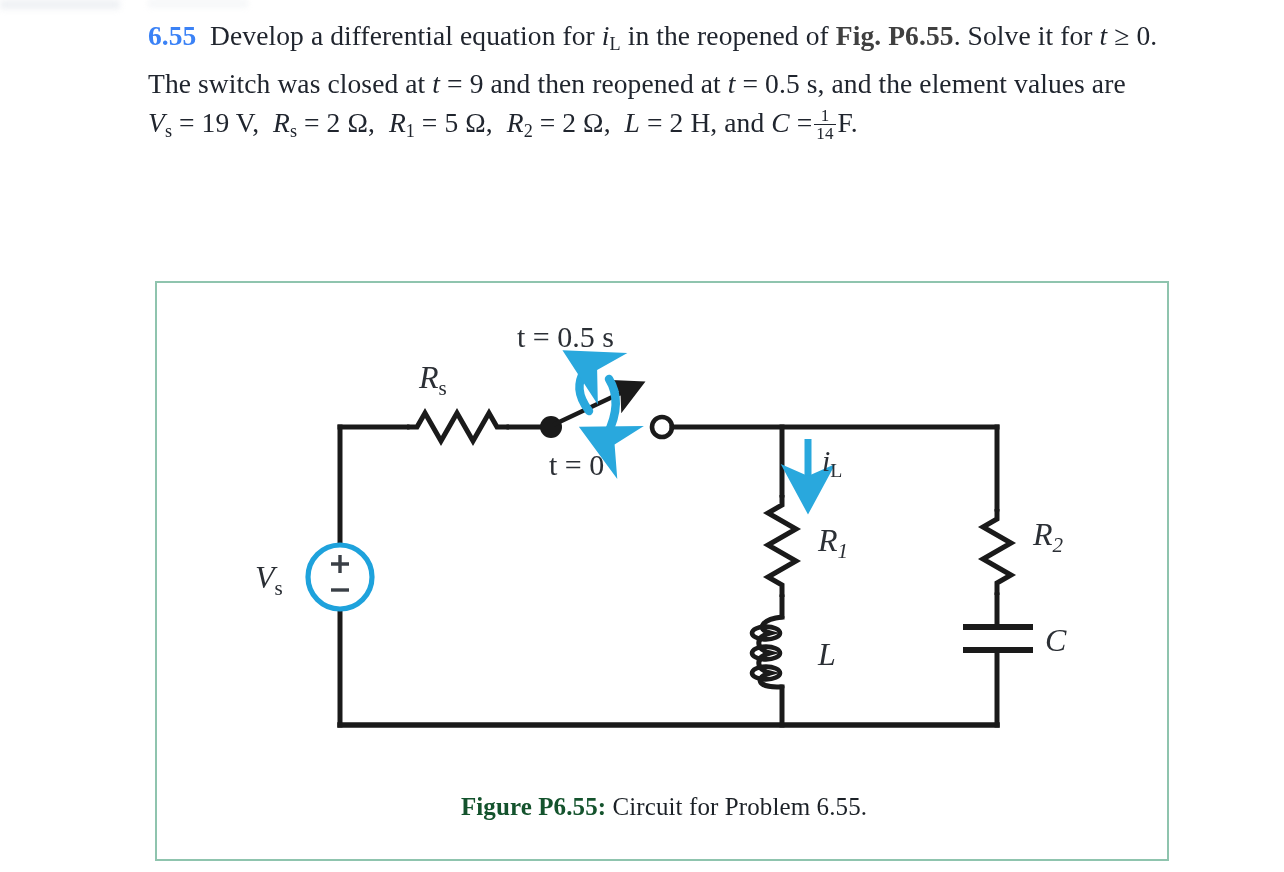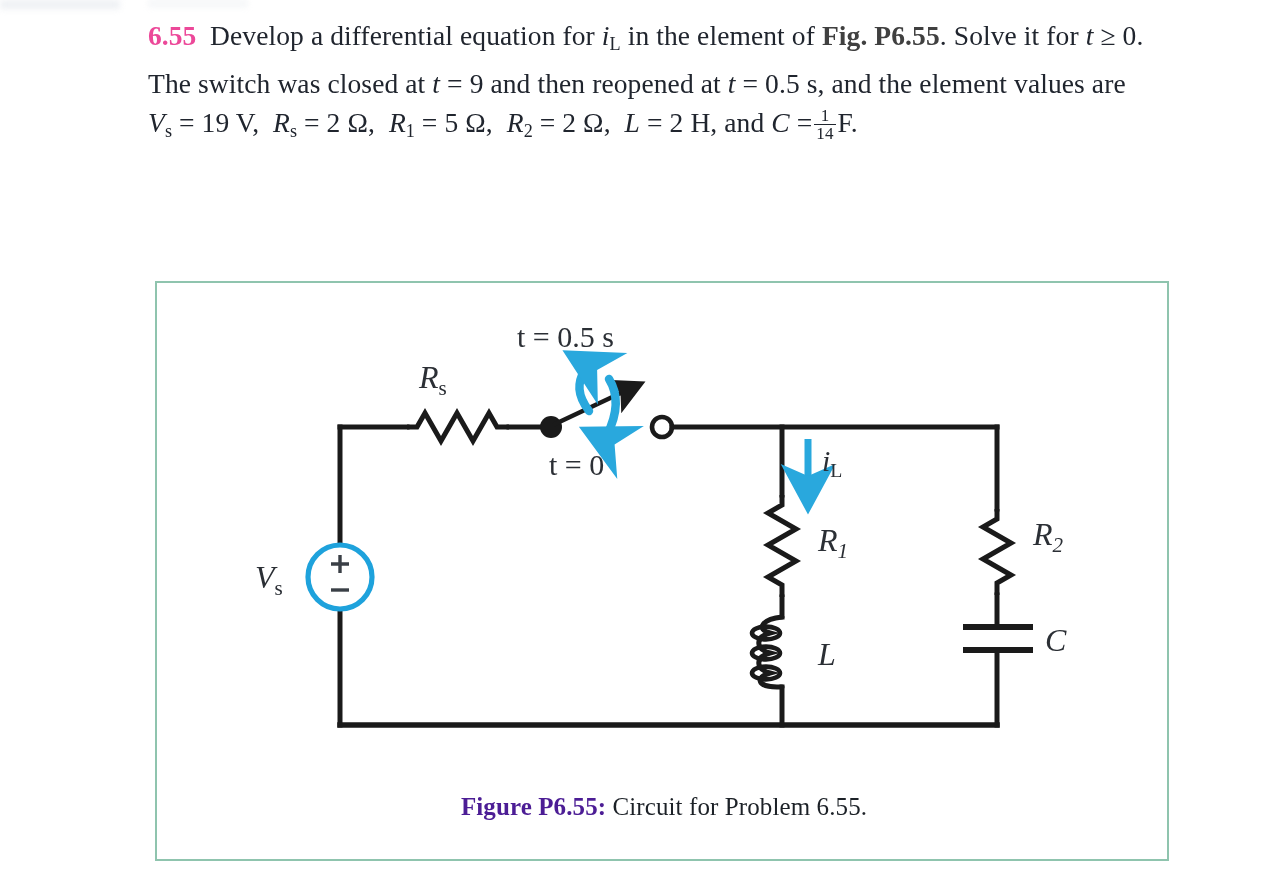--- a/index.html
+++ b/index.html
@@ -33,21 +33,21 @@
     left: 148px;
     top: 16px;
     width: 1032px;
     font-size: 27.5px;
     line-height: 39px;
     color: #20252e;
     letter-spacing: .1px;
   }
   #problem .pnum {
     font-weight: bold;
-    color: #ec4899;
+    color: #3b82f6;
     letter-spacing: 0;
   }
   #problem .figref {
     font-weight: bold;
     color: #404040;
   }
   .ital { font-style: italic; }
   .vsub {
     font-size: .66em;
     vertical-align: -.28em;
@@ -92,21 +92,21 @@
     left: 0;
     top: 510px;
     width: 1014px;
     text-align: center;
     font-size: 25px;
     color: #1c2127;
     letter-spacing: .1px;
   }
   #figure-caption .capname {
     font-weight: bold;
-    color: #4c1d95;
+    color: #14532d;
   }
 
   
   text.lbl {
     font-family: "Liberation Serif", serif;
     font-style: italic;
     fill: #2b2f35;
   }
   text.lbl tspan.sub {
     font-size: .66em;
@@ -126,21 +126,21 @@
 <body>
 
 <div id="page">
 
   <div class="smudge" id="smudge-a"></div>
   <div class="smudge" id="smudge-b"></div>
 
   <div id="problem">
     <span class="pnum">6.55</span>&nbsp;&nbsp;<span>Develop a differential equation for</span>
     <span class="nb"><span class="ital">i</span><span class="vsub">L</span></span>
-    <span>in the element of</span>
+    <span>in the reopened of</span>
     <span class="figref">Fig. P6.55</span><span>. Solve it for</span>
     <span class="ital">t</span>
     <span>≥ 0. The switch was closed at</span>
     <span class="ital">t</span>
     <span>=</span>
     <span>9 and then reopened at</span>
     <span class="ital">t</span>
     <span>= 0.5 s, and the element values are</span>
 
     <span class="nb"><span class="ital">V</span><span class="vsub">s</span>

